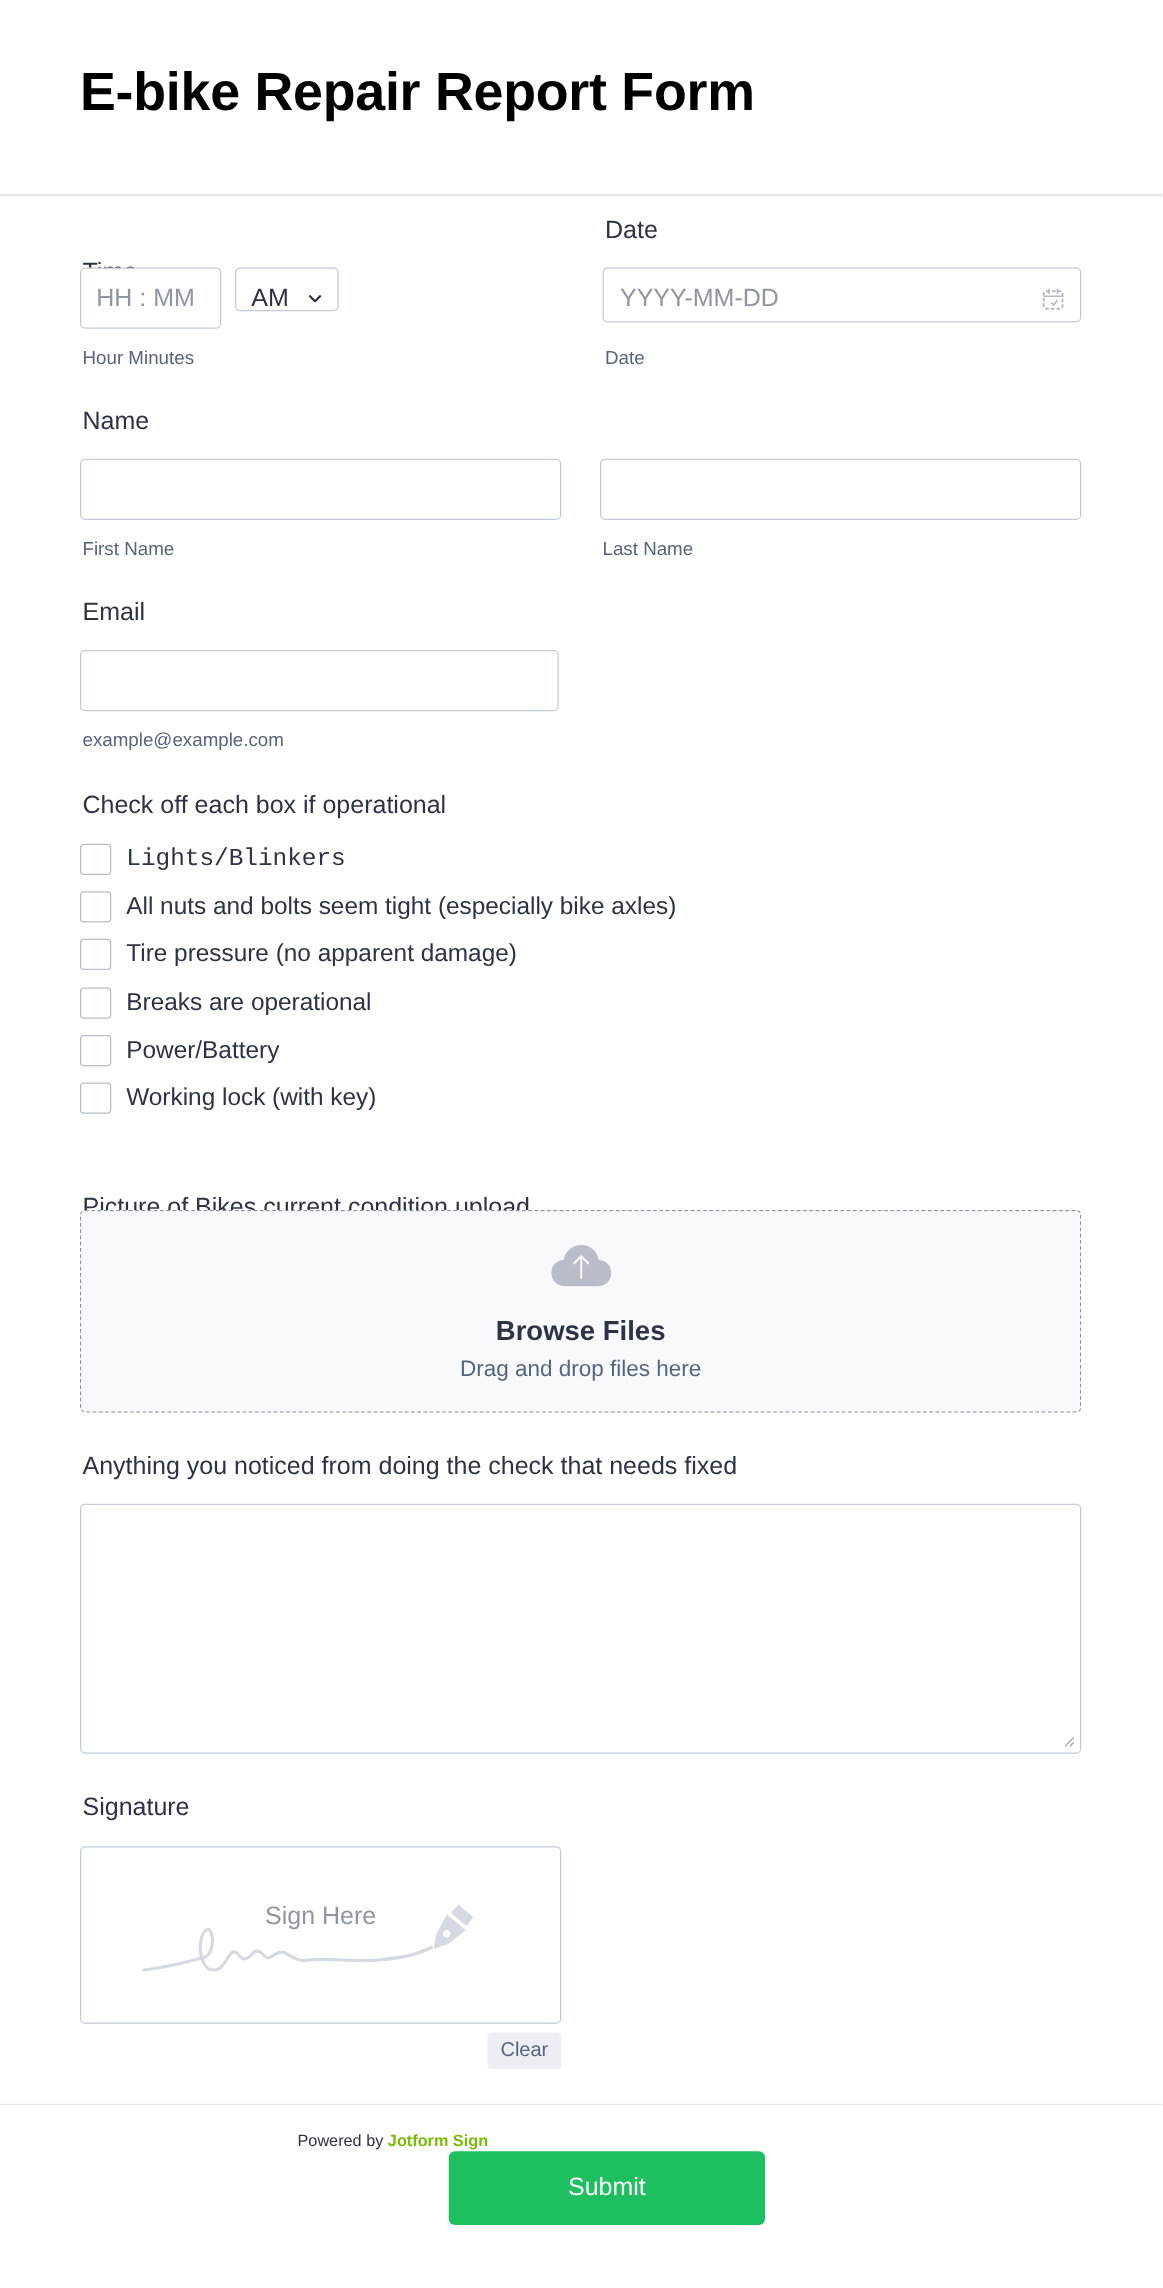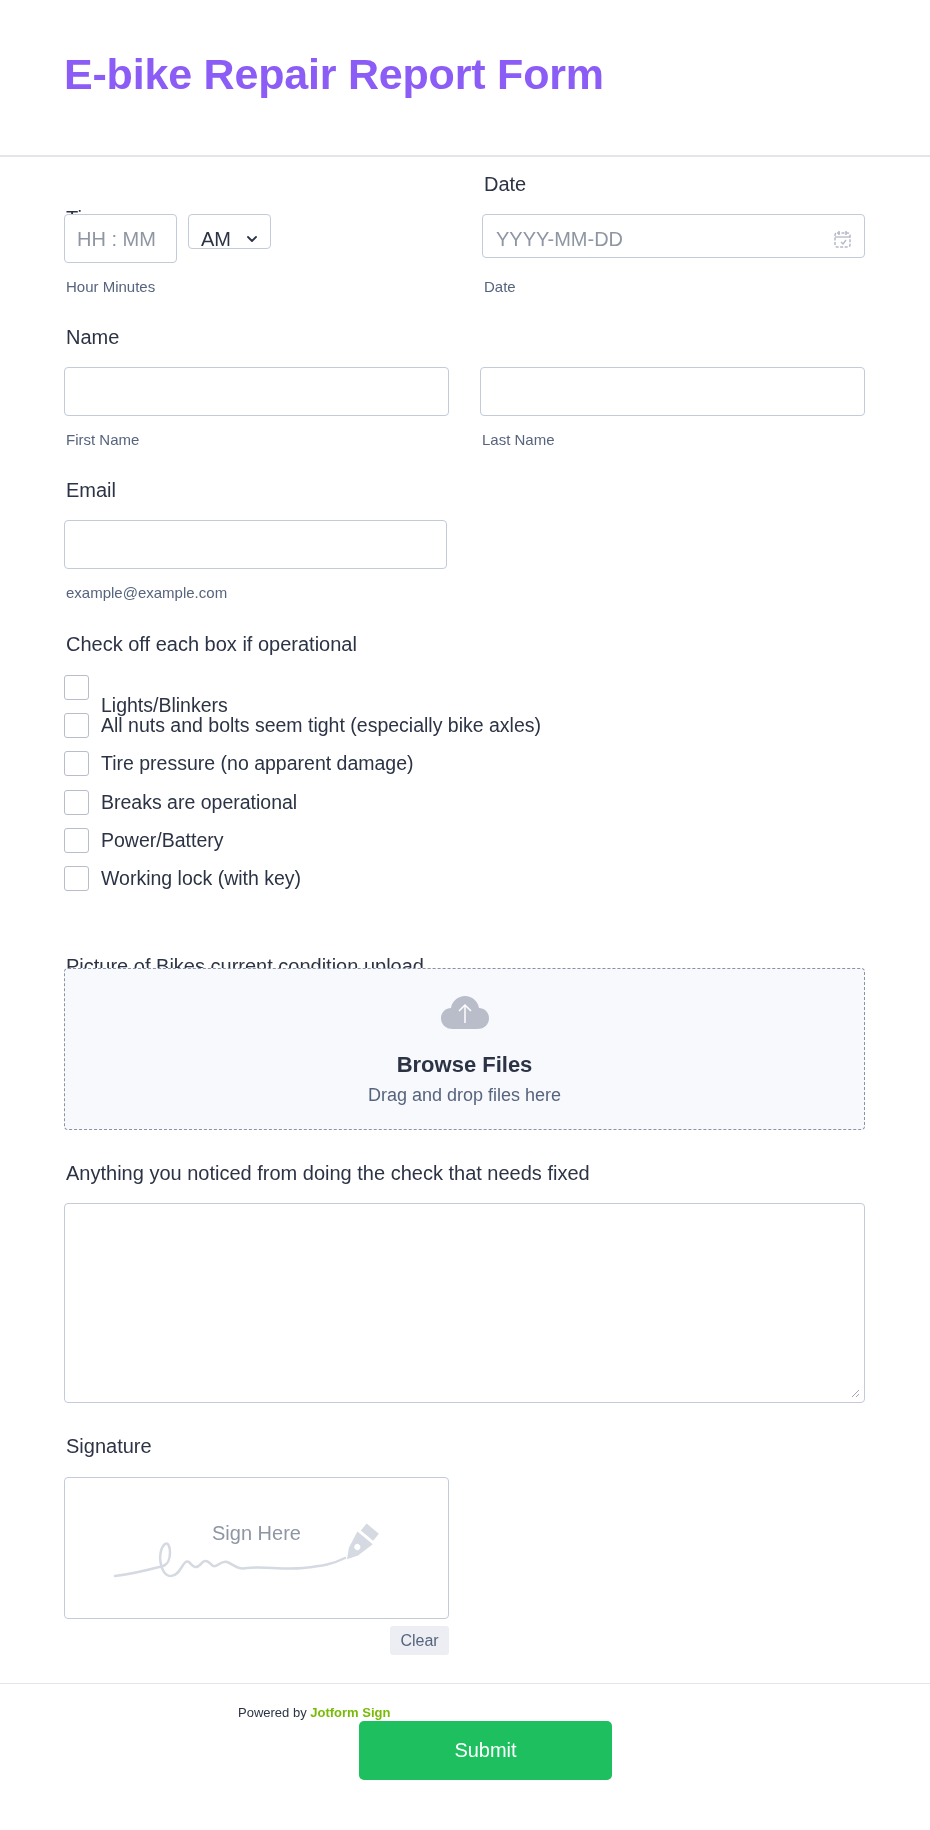--- a/index.html
+++ b/index.html
@@ -1,19 +1,19 @@
 <!DOCTYPE html>
 <html><head>
 <meta charset="utf-8">
 <style>
   * { box-sizing: border-box; margin: 0; padding: 0; }
   html, body { width: 930px; height: 1830px; background: #ffffff; overflow: hidden; }
   body { font-family: "Liberation Sans", "DejaVu Sans", sans-serif; color: #2c3345; position: relative; }
   .abs { position: absolute; }
-  .title { left: 64px; top: 50px; font-size: 43px; font-weight: bold; color: #8b5cf6; letter-spacing: -0.2px; }
+  .title { left: 64px; top: 50px; font-size: 43px; font-weight: bold; color: #000000; letter-spacing: -0.2px; }
   .hdivider { left: 0; top: 155px; width: 930px; height: 2px; background: #e3e5eb; }
   .label { font-size: 20px; color: #2c3345; }
   .sublabel { font-size: 15px; color: #57647e; }
   .field { border: 1.5px solid #c3cad8; border-radius: 4px; background: #fff; }
   .ph { font-size: 20px; color: #8f96a3; }
   .chk { width: 25px; height: 25px; border: 1.5px solid #b8bdc9; border-radius: 3px; background: #fff; }
   .chk-label { font-size: 19.5px; color: #2c3345; }
   .upload { left: 64px; top: 968px; width: 801px; height: 162px; border: 1.5px dashed #8a93a5; border-radius: 4px; background: #f8f9fd; }
   .browse { font-size: 22px; font-weight: bold; color: #2c3345; width: 100%; text-align: center; }
   .drag { font-size: 18px; color: #57647e; width: 100%; text-align: center; }
@@ -62,21 +62,21 @@
 <div class="abs sublabel" style="left:482px;top:431px;">Last Name</div>
 
 <div class="abs label" style="left:66px;top:479px;">Email</div>
 <div class="abs field" style="left:64px;top:520px;width:383px;height:49px;"></div>
 <div class="abs sublabel" style="left:66px;top:584px;">example@example.com</div>
 
 <div class="abs label" style="left:66px;top:633px;">Check off each box if operational</div>
 
 <div class="abs" style="left:64px;top:675px;">
   <div class="abs chk" style="left:0;top:0;"></div>
-  <div class="abs chk-label" style="left:37px;top:19px;white-space:nowrap;">Lights/Blinkers</div>
+  <div class="abs chk-label" style="left:37px;top:1px;white-space:nowrap;font-family:Liberation Mono, monospace;">Lights/Blinkers</div>
 </div>
 <div class="abs" style="left:64px;top:713px;">
   <div class="abs chk" style="left:0;top:0;"></div>
   <div class="abs chk-label" style="left:37px;top:1px;white-space:nowrap;">All nuts and bolts seem tight (especially bike axles)</div>
 </div>
 <div class="abs" style="left:64px;top:751px;">
   <div class="abs chk" style="left:0;top:0;"></div>
   <div class="abs chk-label" style="left:37px;top:1px;white-space:nowrap;">Tire pressure (no apparent damage)</div>
 </div>
 <div class="abs" style="left:64px;top:790px;">

